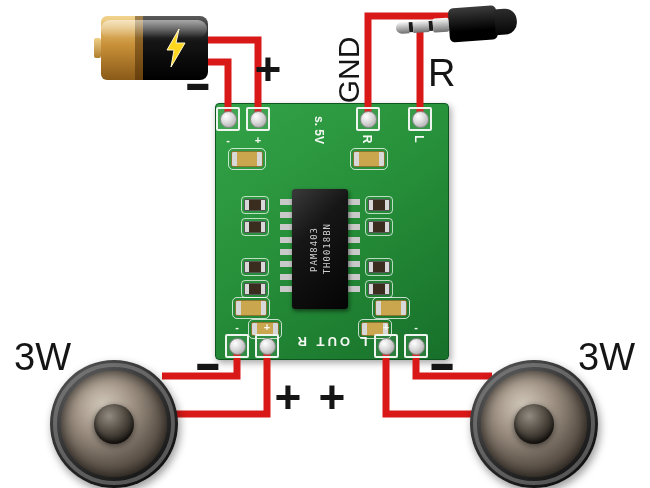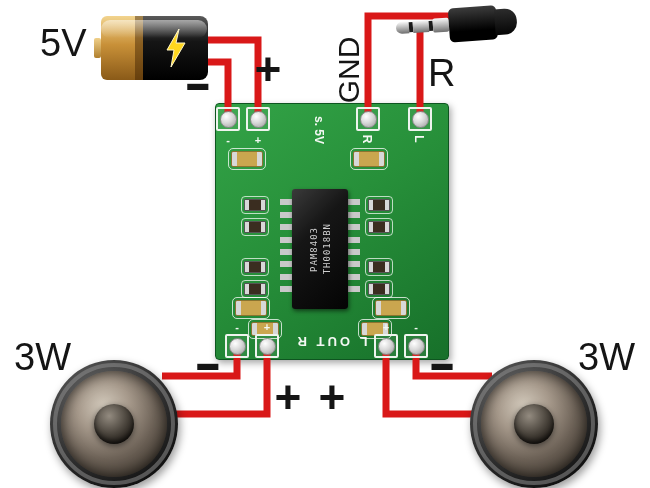--- a/index.html
+++ b/index.html
@@ -191,21 +191,20 @@
     <div class="spk-rim"></div>
     <div class="spk-cone"></div>
     <div class="spk-cap"></div>
   </div>
   <div class="speaker" style="left:470px; top:360px;">
     <div class="spk-rim"></div>
     <div class="spk-cone"></div>
     <div class="spk-cap"></div>
   </div>
 
-  <div class="lbl lbl-big" style="left:40px; top:24px;">5V</div>
   <div class="lbl sign sign-minus" style="left:180px; top:56px; width:36px;">-</div>
   <div class="lbl sign sign-plus" style="left:248px; top:46px; width:40px;">+</div>
   <div class="lbl vert" style="left:309px; top:55px; width:80px; height:30px;">GND</div>
   <div class="lbl lbl-big" style="left:428px; top:54px;">R</div>
   <div class="lbl lbl-big" style="left:14px; top:338px;">3W</div>
   <div class="lbl lbl-big" style="left:578px; top:338px;">3W</div>
   <div class="lbl sign sign-minus" style="left:190px; top:336px; width:36px;">-</div>
   <div class="lbl sign sign-plus" style="left:268px; top:374px; width:40px;">+</div>
   <div class="lbl sign sign-plus" style="left:312px; top:374px; width:40px;">+</div>
   <div class="lbl sign sign-minus" style="left:424px; top:336px; width:36px;">-</div>

